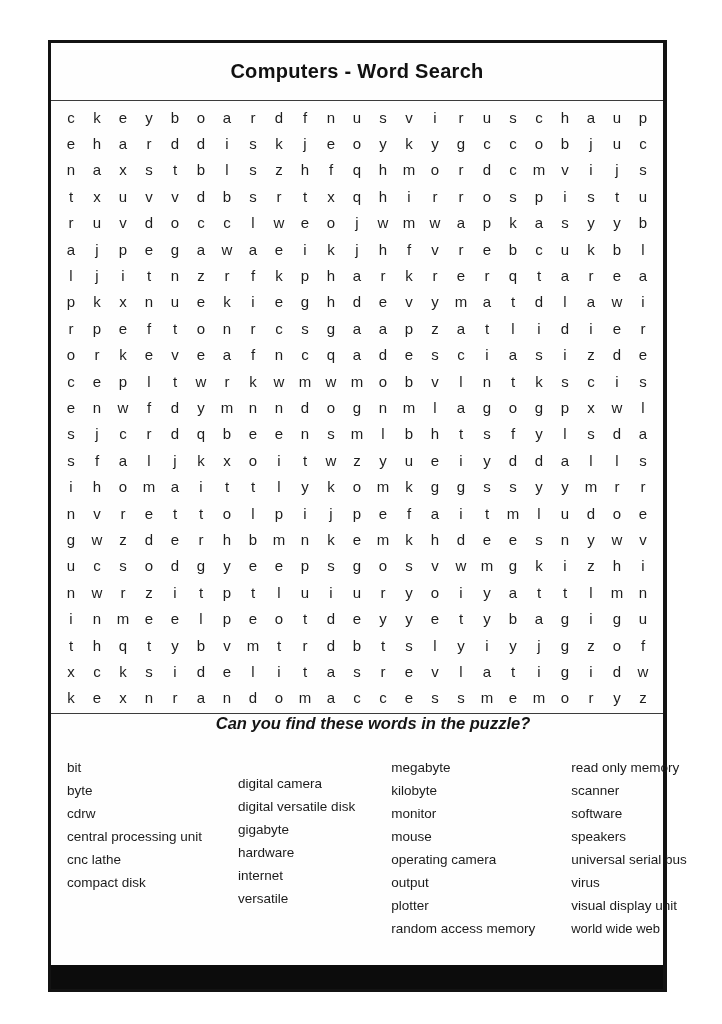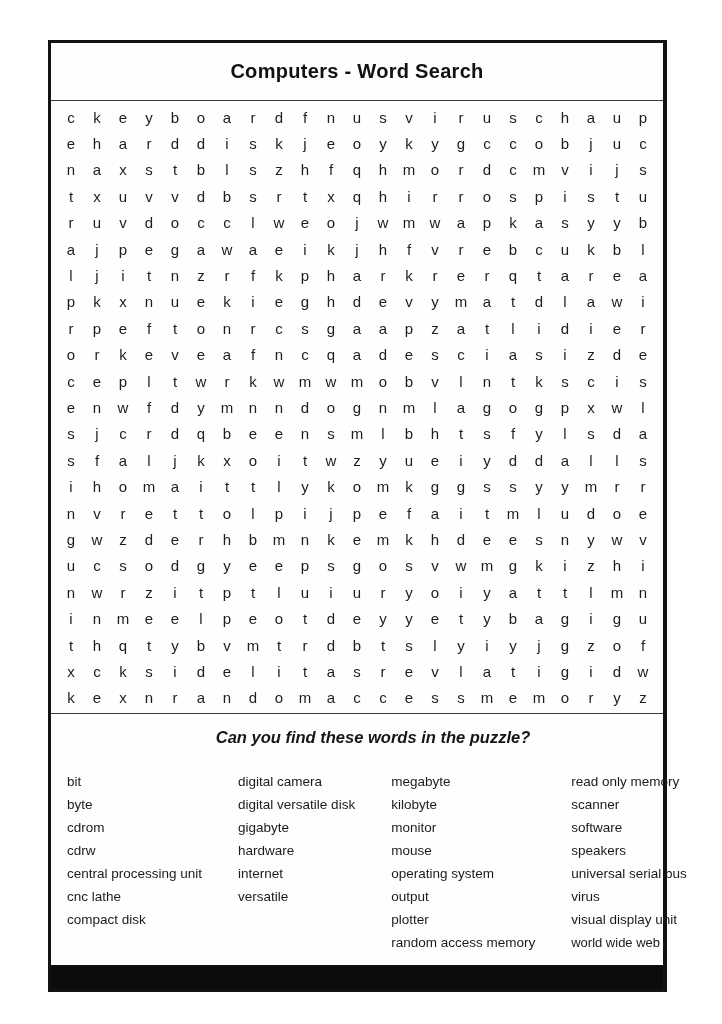--- a/index.html
+++ b/index.html
@@ -52,36 +52,35 @@
     justify-content: center;
     font-size: 15px;
     color: #1d1d1d;
     line-height: 1;
   }
   .words-section {
     flex: 1 1 auto;
     position: relative;
   }
   .words-header {
-    margin-top: 14px;
     text-align: center;
     font-size: 16.5px;
     font-weight: bold;
     font-style: italic;
     color: #161616;
     padding-left: 32px;
   }
   .word-list {
     display: flex;
     margin: 27px 0 0 16px;
     gap: 36px;
   }
   .wcol { display: flex; flex-direction: column; }
   .wcol-1 { width: 156px; }
-  .wcol-2 { width: 155px; }
+  .wcol-2 { width: 155px; margin-top: 16px; }
   .wcol-3 { width: 164px; }
   .wcol-4 { width: auto; }
   .word {
     height: 23px;
     font-size: 13.5px;
     color: #1b1b1b;
     white-space: nowrap;
   }
   .wcol-4 .word:last-child { font-size: 13px; }
   .footer-bar {
@@ -630,40 +629,39 @@
         <div class="cell">y</div>
         <div class="cell">z</div>
       </div>
 
     <div class="words-section">
       <div class="words-header">Can you find these words in the puzzle?</div>
       <div class="word-list">
           <div class="wcol wcol-1">
             <div class="word">bit</div>
             <div class="word">byte</div>
-            <div class="word">cdrom</div>
             <div class="word">cdrw</div>
             <div class="word">central processing unit</div>
             <div class="word">cnc lathe</div>
             <div class="word">compact disk</div>
           </div>
           <div class="wcol wcol-2">
             <div class="word">digital camera</div>
             <div class="word">digital versatile disk</div>
             <div class="word">gigabyte</div>
             <div class="word">hardware</div>
             <div class="word">internet</div>
             <div class="word">versatile</div>
           </div>
           <div class="wcol wcol-3">
             <div class="word">megabyte</div>
             <div class="word">kilobyte</div>
             <div class="word">monitor</div>
             <div class="word">mouse</div>
-            <div class="word">operating system</div>
+            <div class="word">operating camera</div>
             <div class="word">output</div>
             <div class="word">plotter</div>
             <div class="word">random access memory</div>
           </div>
           <div class="wcol wcol-4">
             <div class="word">read only memory</div>
             <div class="word">scanner</div>
             <div class="word">software</div>
             <div class="word">speakers</div>
             <div class="word">universal serial bus</div>

